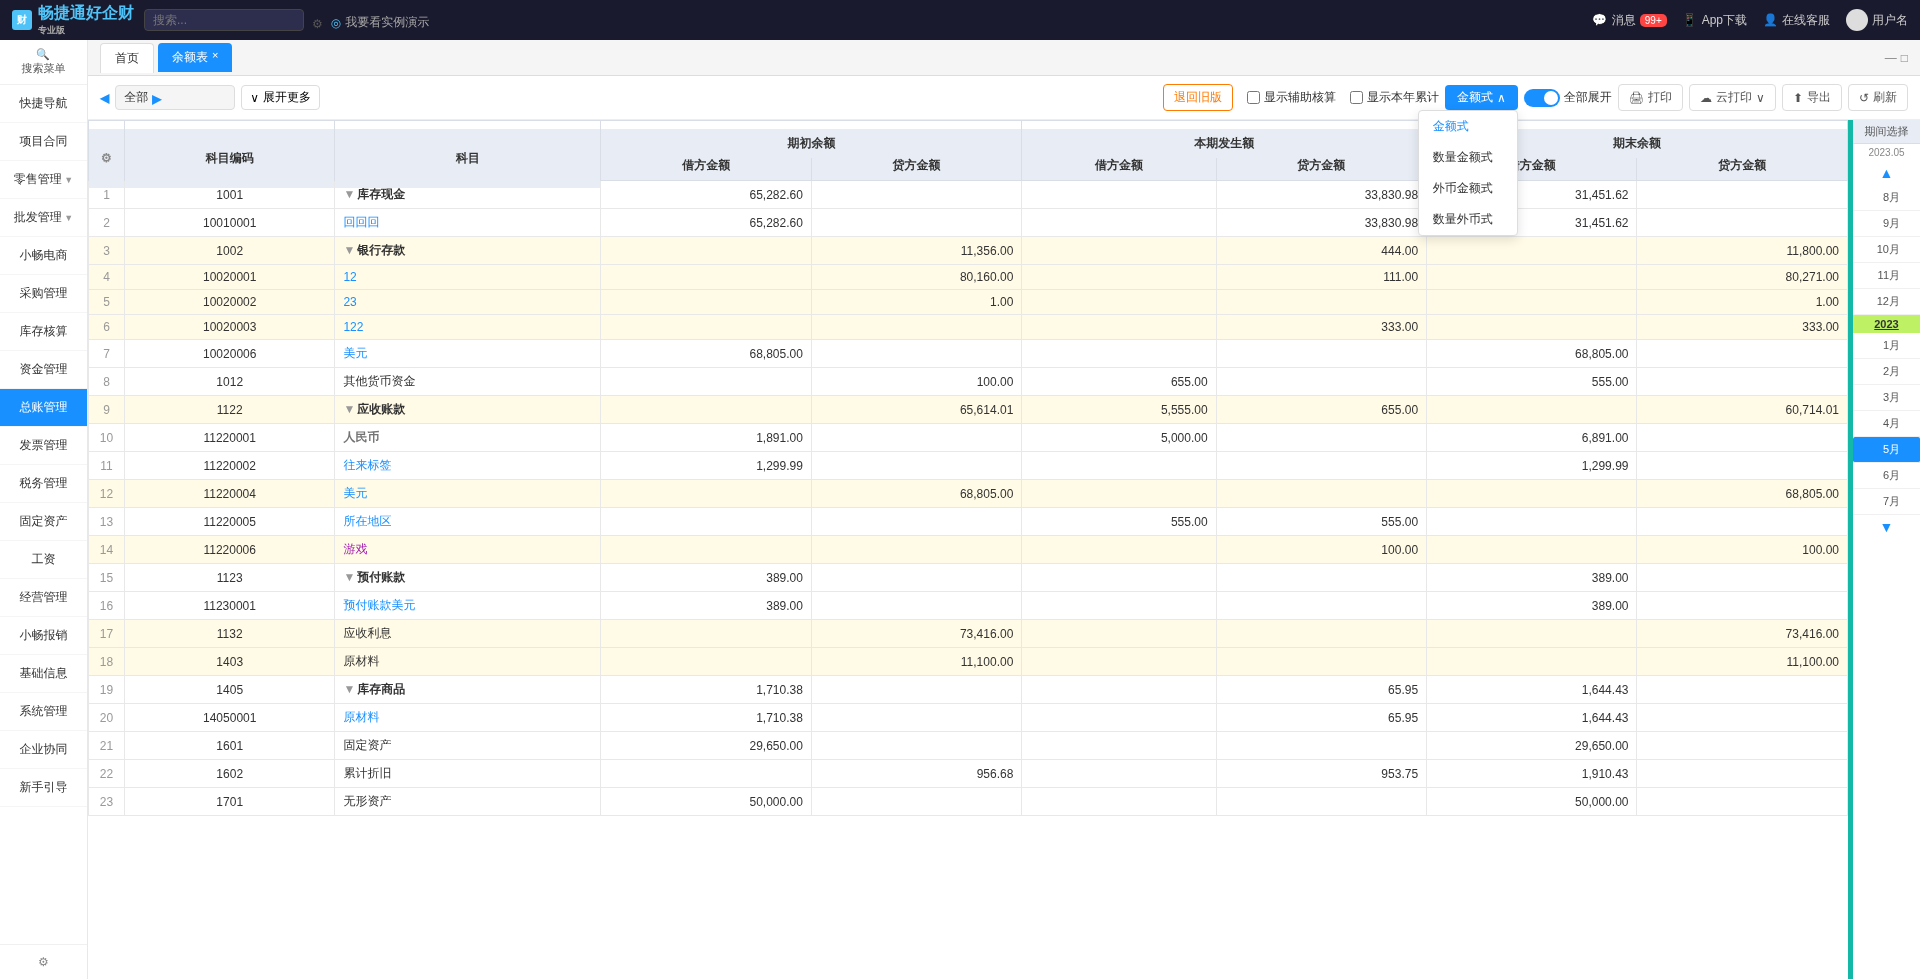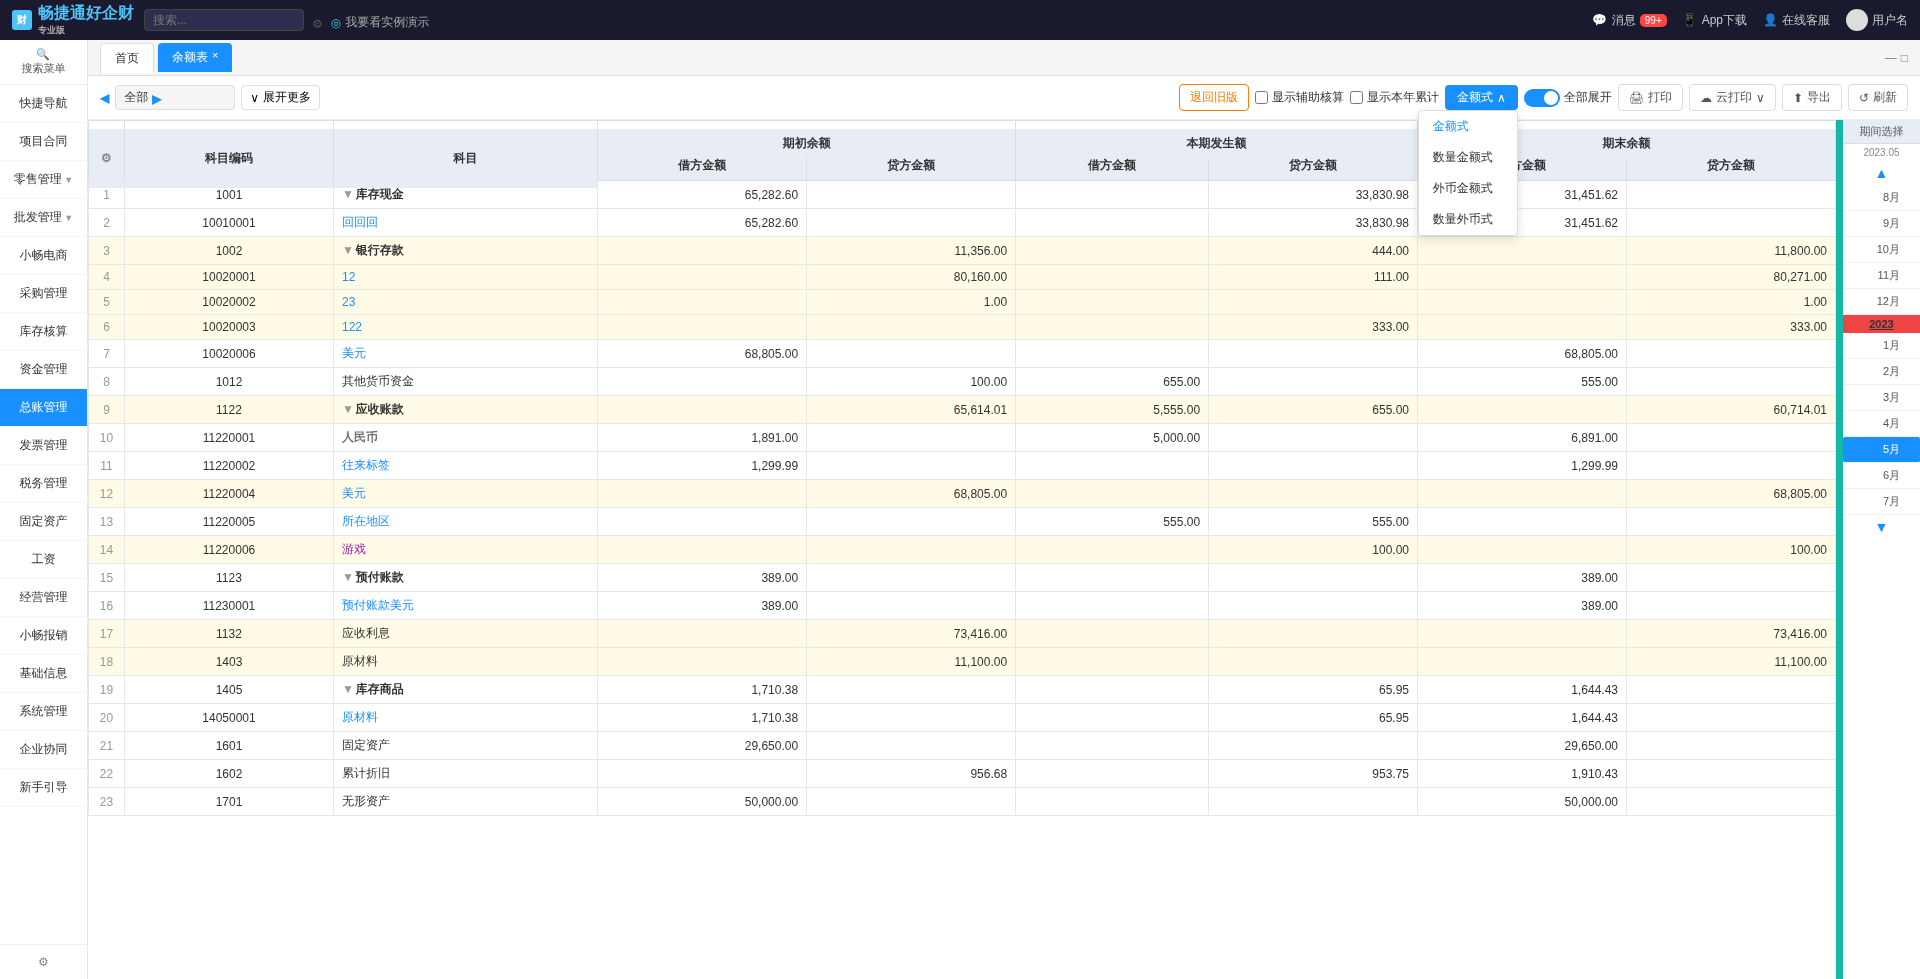--- a/index.html
+++ b/index.html
@@ -36,21 +36,21 @@
     .tab-close { cursor: pointer; font-size: 11px; }
 
     
     .toolbar { padding: 8px 12px; background: #fff; border-bottom: 1px solid #eee; display: flex; align-items: center; gap: 8px; flex-wrap: wrap; }
     .toolbar-left { display: flex; align-items: center; gap: 6px; flex: 1; }
     .breadcrumb-box { display: flex; align-items: flex-end; background: #f5f5f5; border: 1px solid #ddd; border-radius: 4px; padding: 3px 8px; gap: 4px; font-size: 12px; min-width: 120px; }
     .breadcrumb-arrow { color: #1890ff; cursor: pointer; font-weight: bold; }
     .expand-btn { border: 1px solid #ddd; background: #fff; padding: 3px 8px; border-radius: 4px; font-size: 12px; cursor: pointer; display: flex; align-items: center; gap: 4px; }
     .toolbar-right { display: flex; align-items: center; gap: 6px; }
     .btn-back { background: #fff; border: 1px solid #ff7a00; color: #ff7a00; padding: 4px 10px; border-radius: 4px; font-size: 12px; cursor: pointer; }
-    .checkbox-group { display: flex; align-items: center; gap: 4px; font-size: 12px; }
+    .checkbox-group { display: flex; align-items: center; gap: 4px; font-size: 12px; margin-left: 8px; }
     .btn-primary { background: #1890ff; color: #fff; border: none; padding: 4px 12px; border-radius: 4px; font-size: 12px; cursor: pointer; display: flex; align-items: center; gap: 4px; }
     .btn-default { background: #fff; border: 1px solid #ddd; color: #555; padding: 4px 10px; border-radius: 4px; font-size: 12px; cursor: pointer; display: flex; align-items: center; gap: 4px; }
     .toggle-switch { display: flex; align-items: center; gap: 4px; font-size: 12px; }
     .toggle { width: 36px; height: 18px; background: #1890ff; border-radius: 9px; position: relative; cursor: pointer; }
     .toggle::after { content: ''; position: absolute; right: 2px; top: 2px; width: 14px; height: 14px; background: #fff; border-radius: 50%; }
 
     
     .dropdown-wrapper { position: relative; }
     .dropdown-menu { position: absolute; top: 100%; right: 0; background: #fff; border: 1px solid #ddd; border-radius: 4px; box-shadow: 0 4px 12px rgba(0,0,0,0.12); z-index: 100; min-width: 100px; }
     .dropdown-item { padding: 7px 14px; font-size: 12px; cursor: pointer; white-space: nowrap; }
@@ -64,25 +64,25 @@
     .row-num { color: #999; text-align: center; width: 36px; }
     .col-code { text-align: center; }
     .col-name { font-weight: 500; }
     .col-name a { color: #1890ff; text-decoration: none; }
     .col-num { text-align: right; }
     .highlight-yellow { background: #fffbe6; }
     .highlight-yellow td { background: #fffbe6 !important; }
     .col-settings { width: 30px; text-align: center; color: #888; cursor: pointer; }
 
     
-    .period-sidebar { width: 84px; background: #fff; border-left: 7px solid #14b8a6; display: flex; flex-direction: column; font-size: 11px; overflow-y: auto; }
+    .period-sidebar { width: 72px; background: #fff; border-left: 5px solid #14b8a6; display: flex; flex-direction: column; font-size: 11px; overflow-y: auto; }
     .period-header { background: #e8edf5; padding: 4px 6px; text-align: center; font-size: 11px; color: #555; border-bottom: 1px solid #ddd; }
     .period-item { padding: 5px 20px; text-align: right; cursor: pointer; border-bottom: 1px solid #f0f0f0; color: #555; }
     .period-item.active { background: #1890ff; color: #fff; border-radius: 2px; }
-    .period-year { background: #ef4444; padding: 3px 6px; text-align: center; font-weight: bold; color: #333; font-size: 11px; text-decoration: underline; }
+    .period-year { background: #bef264; padding: 3px 6px; text-align: center; font-weight: bold; color: #333; font-size: 11px; text-decoration: underline; }
     .period-nav { display: flex; justify-content: center; align-items: center; padding: 4px; gap: 8px; }
     .period-nav-btn { cursor: pointer; color: #1890ff; font-size: 14px; }
 
     
     .th-group { text-align: center; }
   </style>
 </head>
 <body>
 
 <div class="top-bar">

